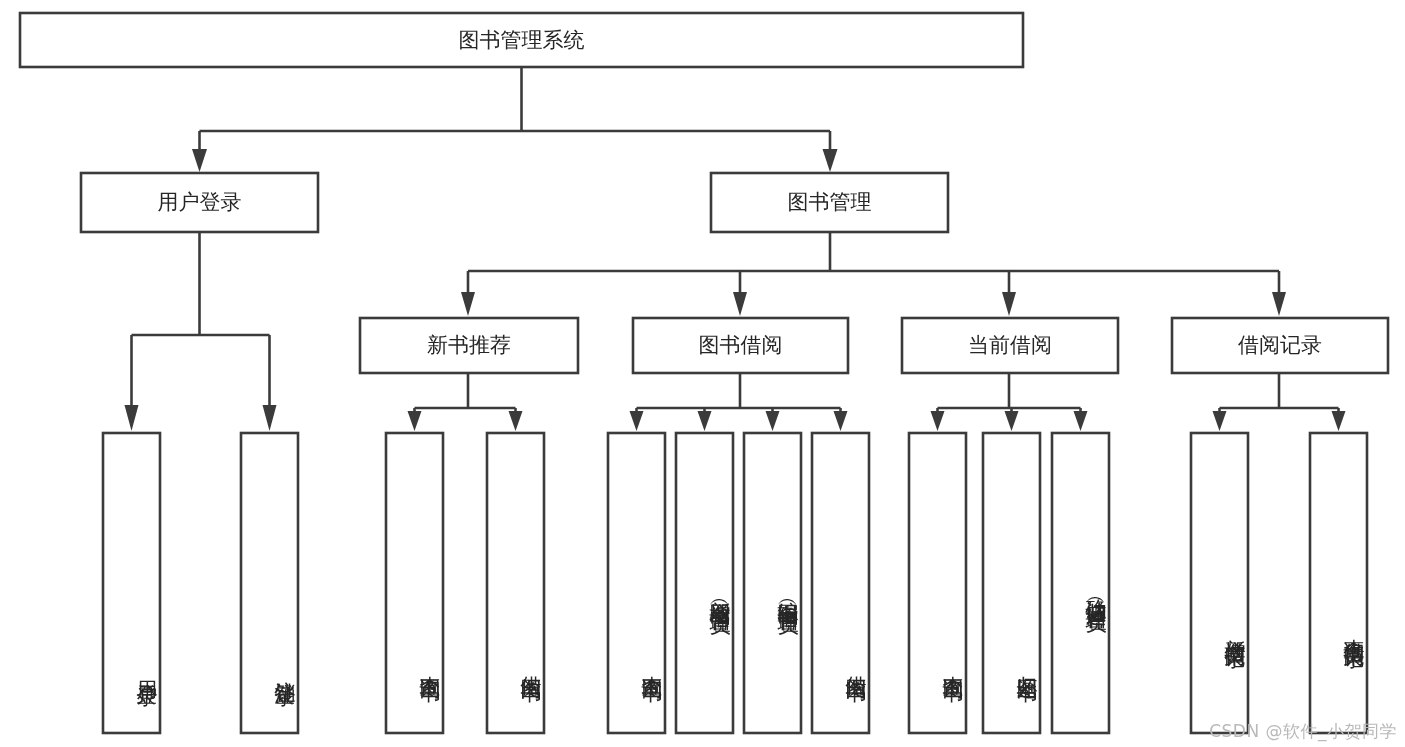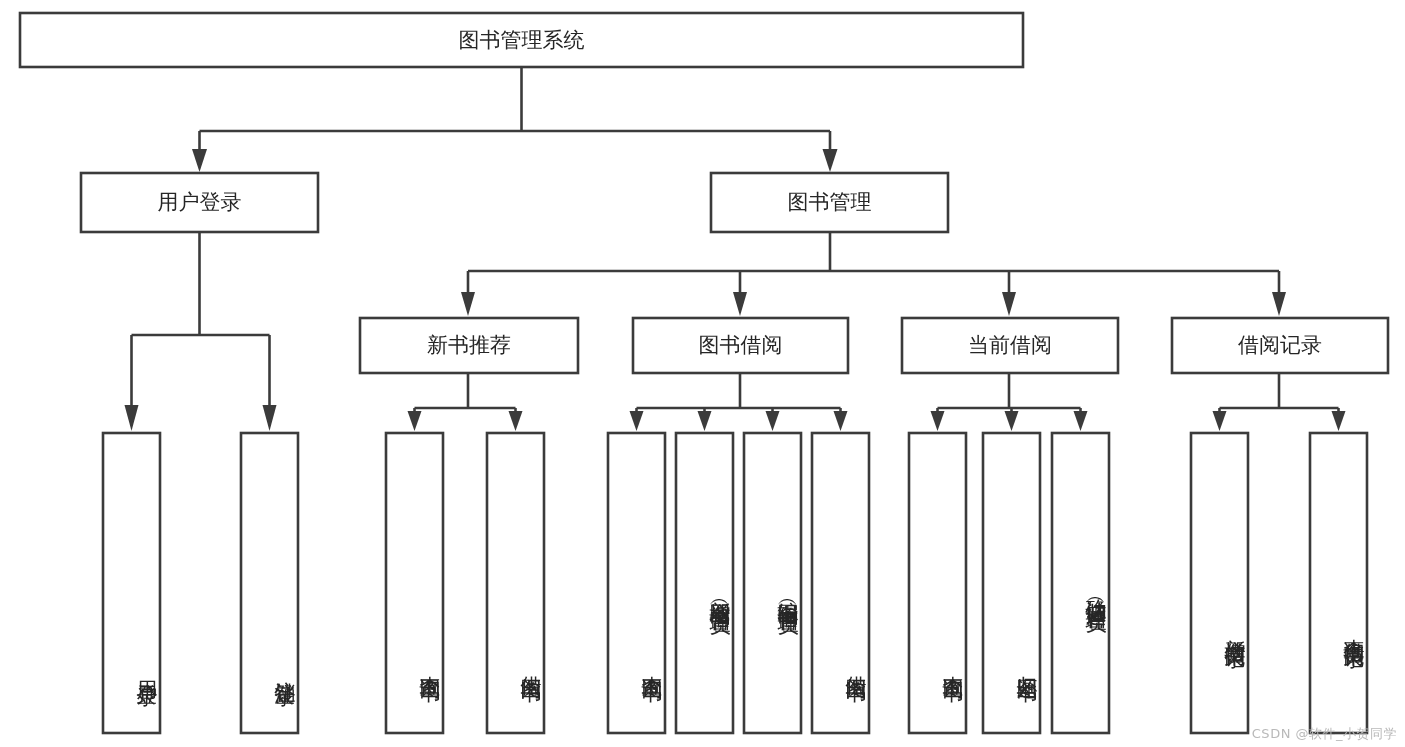--- a/index.html
+++ b/index.html
@@ -65,21 +65,21 @@
     justify-content: center;
     white-space: nowrap;
     pointer-events: none;
     user-select: none;
   }
   .watermark {
     position: absolute;
     right: 8px;
     bottom: 4px;
     font-family: "DejaVu Sans", "Liberation Sans", sans-serif;
-    font-size: 13px;
+    font-size: 17px;
     color: #b9b9b9;
     letter-spacing: 0.5px;
     white-space: nowrap;
   }
 </style>
 </head>
 <body>
 
 <div id="diagram-root">
 

